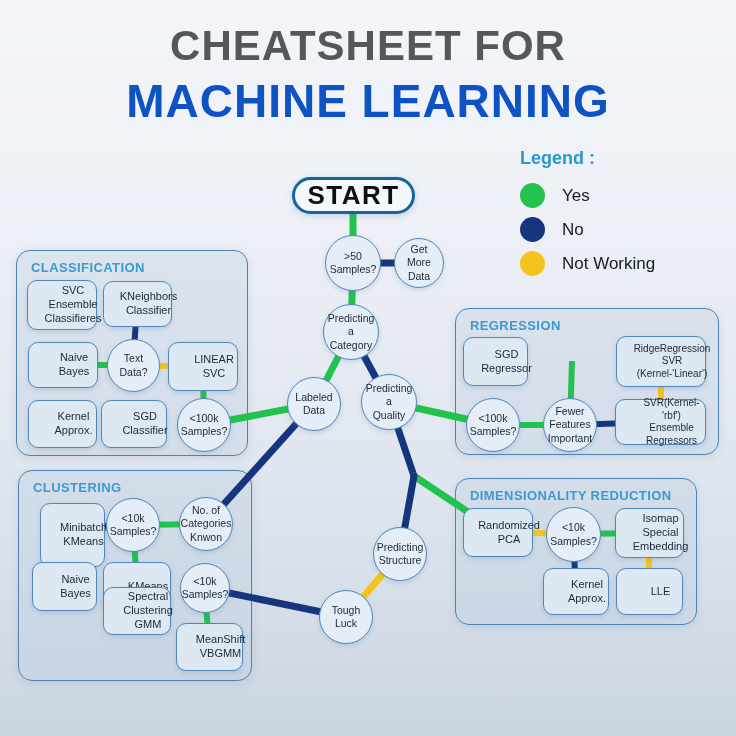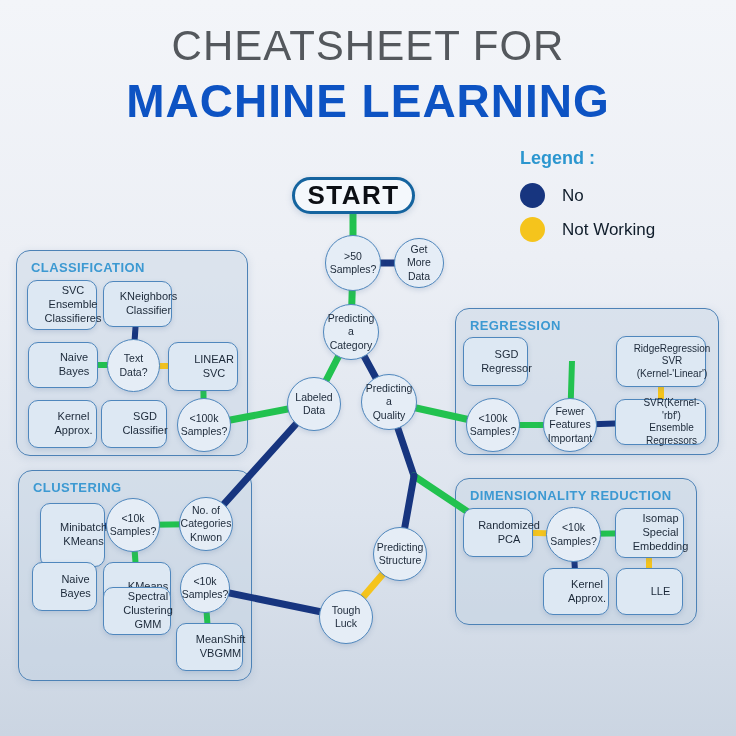--- a/index.html
+++ b/index.html
@@ -6,21 +6,21 @@
   body{
     width:736px;height:736px;overflow:hidden;
     font-family:"Liberation Sans", sans-serif;
   }
   .canvas{
     position:relative;width:736px;height:736px;
     background:linear-gradient(180deg,#f3f5f9 0%,#eceff5 35%,#dde4ee 70%,#cbd5e2 100%);
   }
   
   .title-block{position:absolute;top:22px;left:0;width:736px;text-align:center;z-index:4;}
-  .title-line1{font-size:42px;font-weight:normal;color:#54585d;letter-spacing:1px;}
+  .title-line1{font-size:42px;font-weight:bold;color:#54585d;letter-spacing:1px;}
   .title-line2{font-size:46px;font-weight:bold;color:#0d53c3;letter-spacing:1px;margin-top:4px;}
   
   .legend{position:absolute;left:520px;top:148px;z-index:4;}
   .legend-title{font-size:18px;font-weight:bold;color:#2b96cf;margin-bottom:14px;}
   .legend-item{display:flex;align-items:center;margin-bottom:9px;}
   .legend-dot{width:25px;height:25px;border-radius:50%;margin-right:17px;flex:0 0 auto;}
   .legend-label{font-size:17px;color:#101d2b;}
   
   .start-node{
     position:absolute;display:flex;align-items:center;justify-content:center;
@@ -56,20 +56,24 @@
 
 <div class="canvas">
 
   <div class="title-block">
     <div class="title-line1">CHEATSHEET FOR</div>
     <div class="title-line2">MACHINE LEARNING</div>
   </div>
 
   <div class="legend">
     <div class="legend-title">Legend :</div>
+    <div class="legend-item">
+      <span class="legend-dot" style="background: rgb(34, 194, 79);"></span>
+      <span class="legend-label">Yes</span>
+    </div>
     <div class="legend-item">
       <span class="legend-dot" style="background: rgb(23, 53, 127);"></span>
       <span class="legend-label">No</span>
     </div>
     <div class="legend-item">
       <span class="legend-dot" style="background: rgb(245, 196, 28);"></span>
       <span class="legend-label">Not Working</span>
     </div>
   </div>
 

